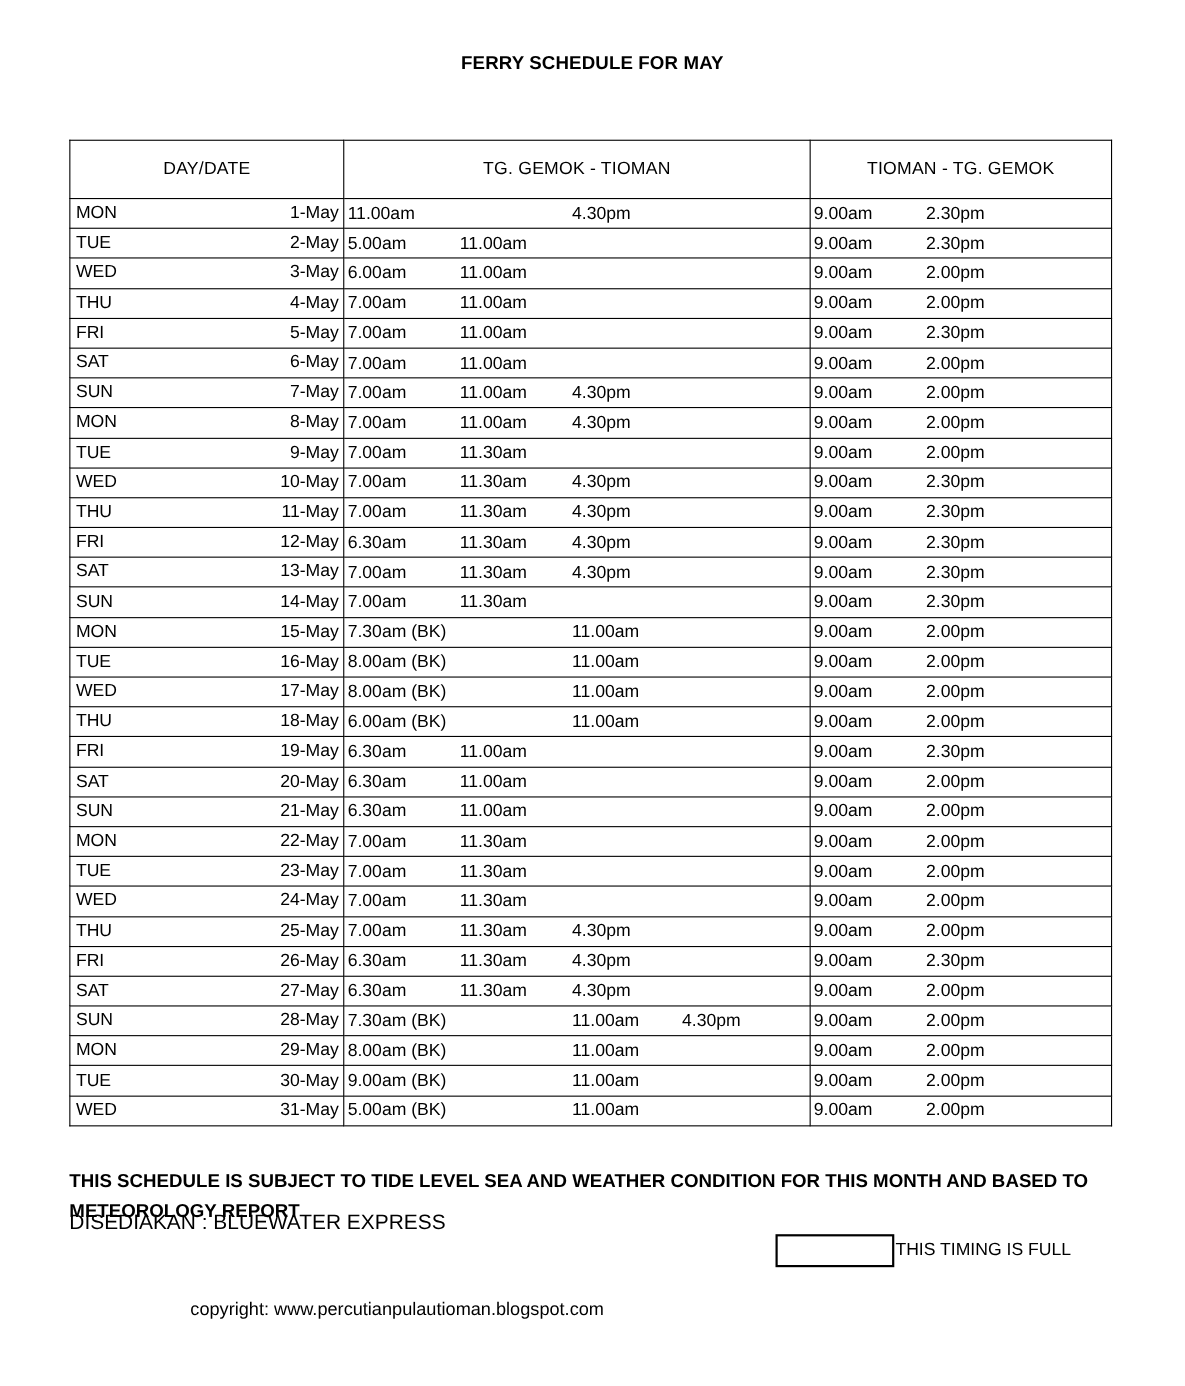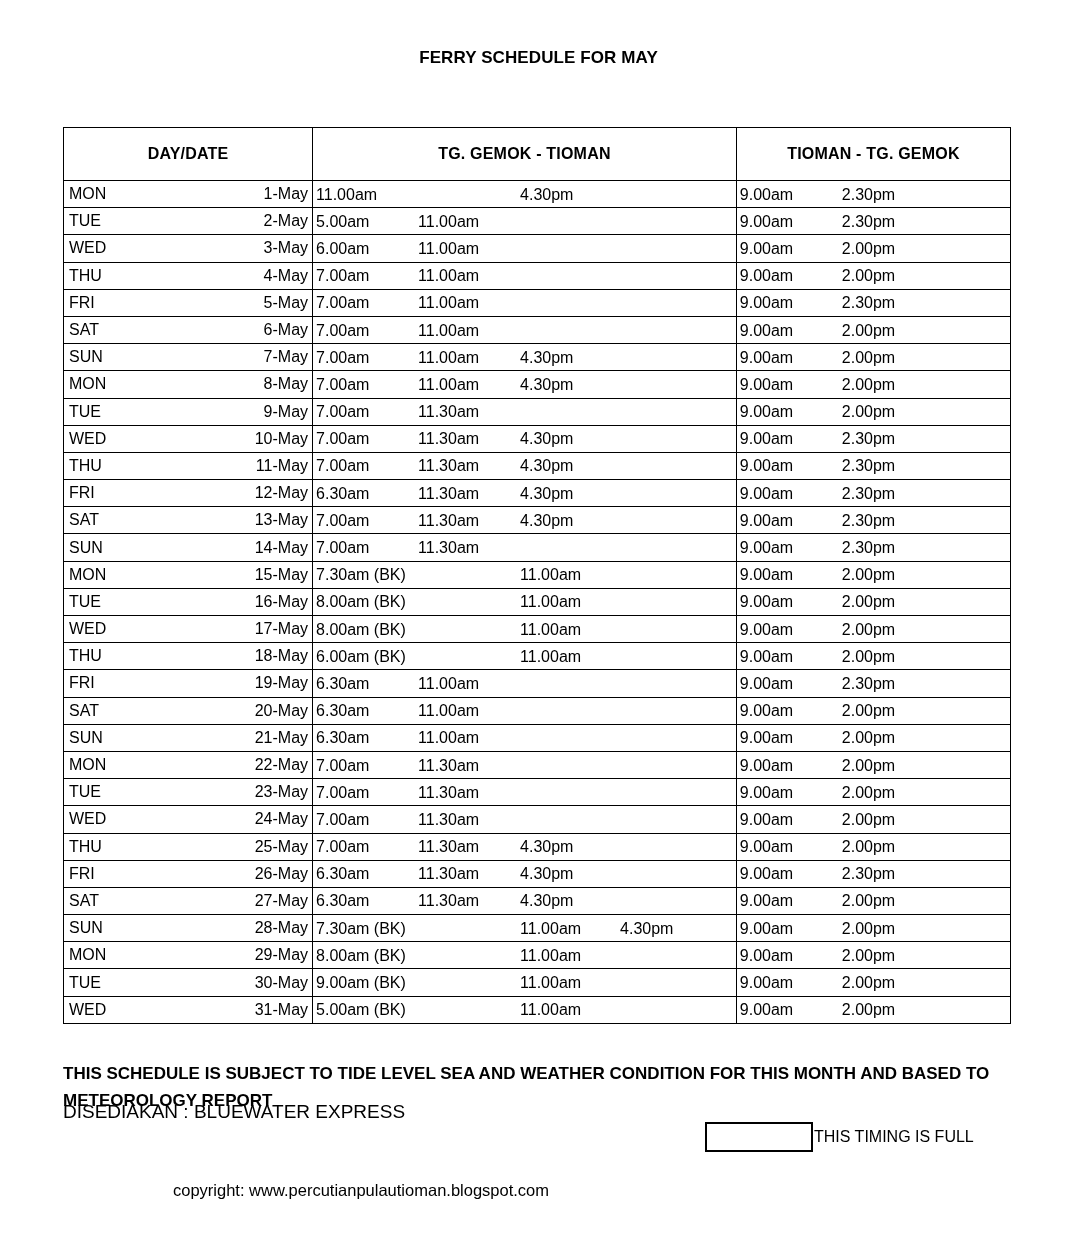--- a/index.html
+++ b/index.html
@@ -45,21 +45,21 @@
   .sched-table th,
   .sched-table td {
     border: 1.6px solid #000000;
     padding: 0;
     vertical-align: middle;
   }
   .sched-table thead th {
     height: 53px;
     text-align: center;
     font-size: 16px;
-    font-weight: bold;
+    font-weight: normal;
     letter-spacing: 0.2px;
     white-space: nowrap;
   }
   .sched-table tbody tr { height: 27.2px; }
 
   
   .col-daydate { width: 238px; }
   .col-outbound { width: 405px; }
   .col-return   { width: 262px; }
 

